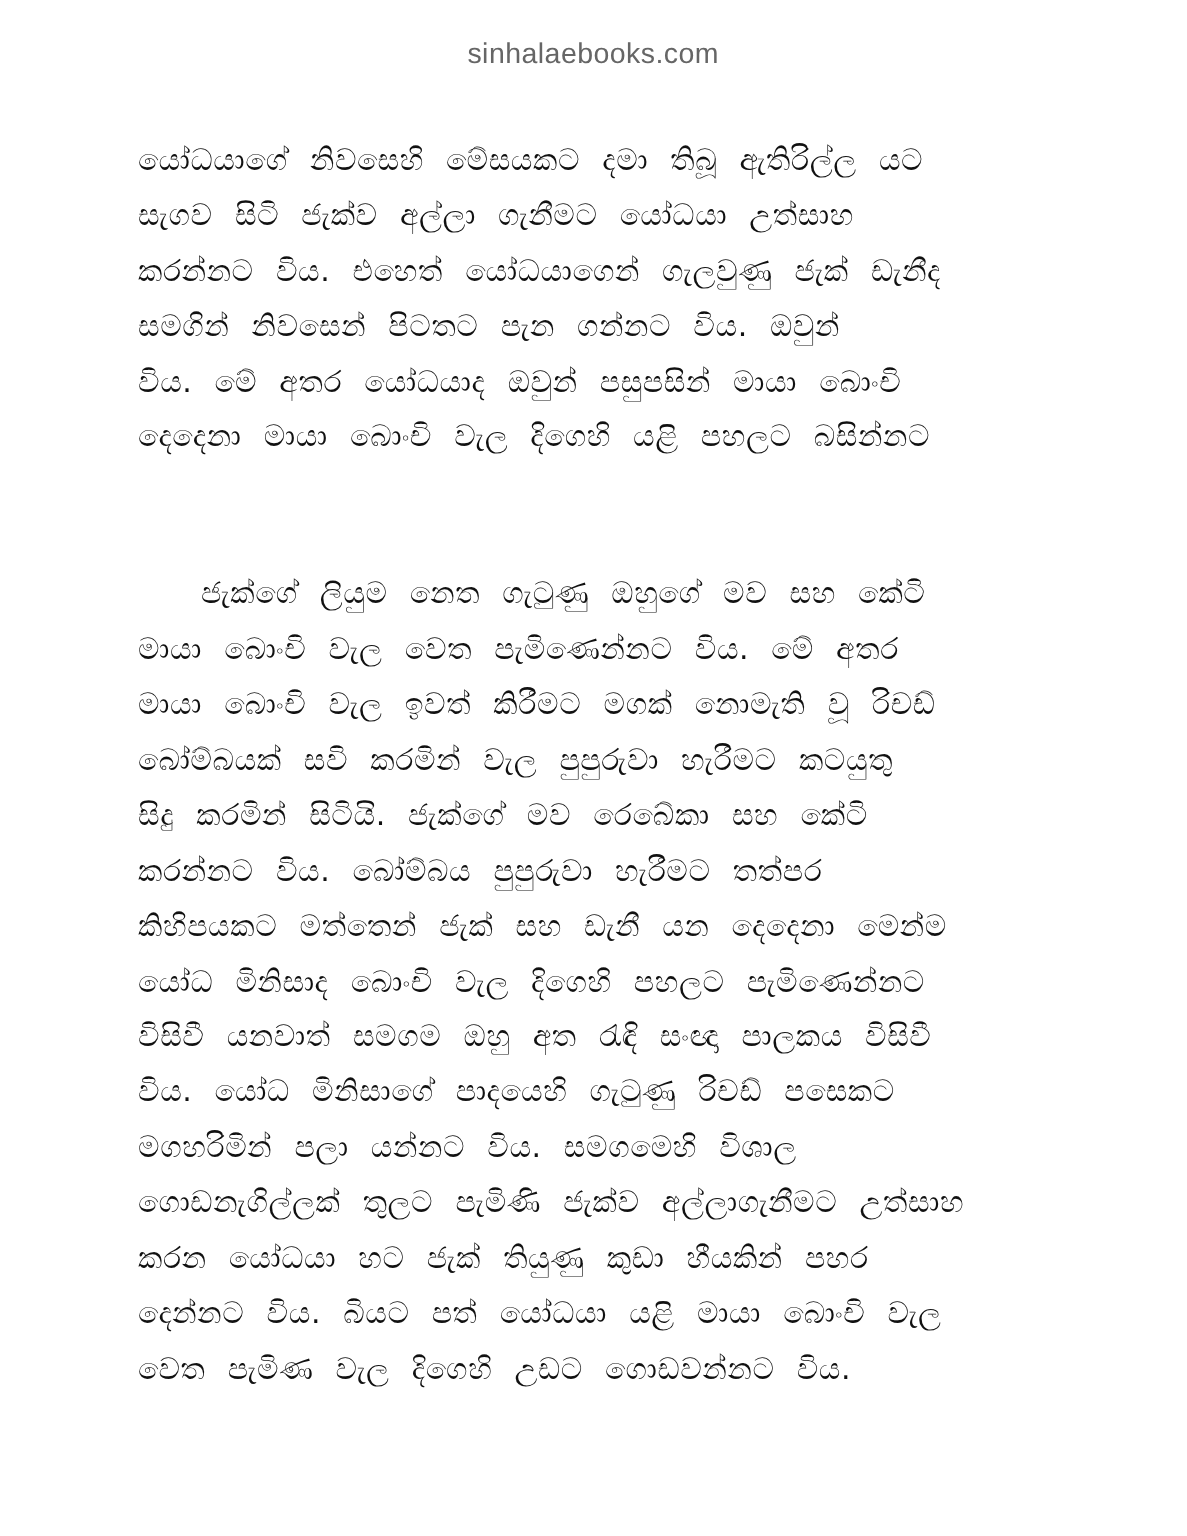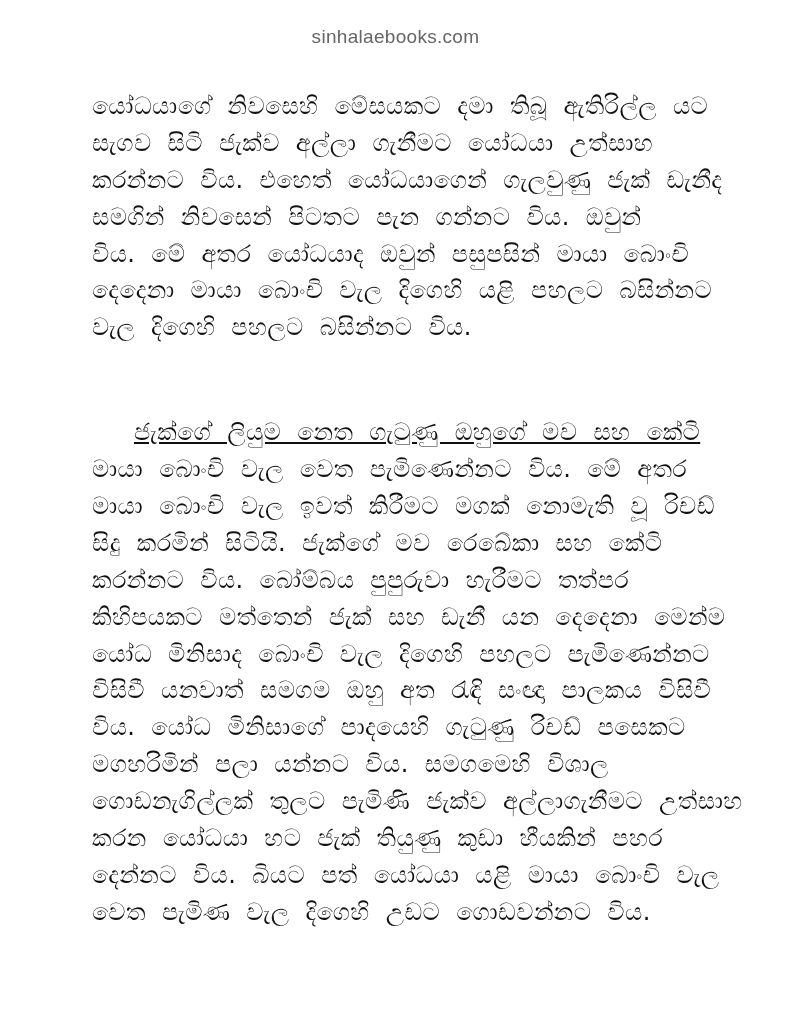--- a/index.html
+++ b/index.html
@@ -34,55 +34,54 @@
       width: 620px;
     }
     .paragraph {
       margin: 0;
     }
     .line {
       display: block;
       white-space: nowrap;
       height: 36.9px;
       line-height: 36.9px;
-      font-size: 24px;
+      font-size: 20px;
       word-spacing: 8px;
       letter-spacing: 0.4px;
     }
     .line.indent {
       padding-left: 42px;
-      text-decoration: underline;
     }
     .paragraph-gap {
       height: 68px;
     }
   </style>
 </head>
 <body>
 
 <div class="site-header">sinhalaebooks.com</div>
 
 <div class="page-content">
 
   <div class="paragraph">
     <span class="line">යෝධයාගේ නිවසෙහි මේසයකට දමා තිබූ ඇතිරිල්ල යට</span>
     <span class="line">සැගව සිටි ජැක්ව අල්ලා ගැනීමට යෝධයා උත්සාහ</span>
     <span class="line">කරන්නට විය. එහෙත් යෝධයාගෙන් ගැලවුණු ජැක් ඩැනීද</span>
     <span class="line">සමගින් නිවසෙන් පිටතට පැන ගන්නට විය. ඔවුන්</span>
     <span class="line">විය. මේ අතර යෝධයාද ඔවුන් පසුපසින් මායා බොංචි</span>
     <span class="line">දෙදෙනා මායා බොංචි වැල දිගෙහි යළි පහලට බසින්නට</span>
-    <span class="line">වැල දිගෙහි පහලට බසින්නට විය.</span>
   </div>
 
   <div class="paragraph-gap"></div>
 
   <div class="paragraph">
     <span class="line indent">ජැක්ගේ ලියුම නෙත ගැටුණු ඔහුගේ මව සහ කේටි</span>
     <span class="line">මායා බොංචි වැල වෙත පැමිණෙන්නට විය. මේ අතර</span>
     <span class="line">මායා බොංචි වැල ඉවත් කිරීමට මගක් නොමැති වූ රිචඩ්</span>
+    <span class="line">බෝම්බයක් සවි කරමින් වැල පුපුරුවා හැරීමට කටයුතු</span>
     <span class="line">සිදු කරමින් සිටියි. ජැක්ගේ මව රෙබේකා සහ කේටි</span>
     <span class="line">කරන්නට විය. බෝම්බය පුපුරුවා හැරීමට තත්පර</span>
     <span class="line">කිහිපයකට මත්තෙන් ජැක් සහ ඩැනී යන දෙදෙනා මෙන්ම</span>
     <span class="line">යෝධ මිනිසාද බොංචි වැල දිගෙහි පහලට පැමිණෙන්නට</span>
     <span class="line">විසිවී යනවාත් සමගම ඔහු අත රැඳි සංඥා පාලකය විසිවී</span>
     <span class="line">විය. යෝධ මිනිසාගේ පාදයෙහි ගැටුණු රිචඩ් පසෙකට</span>
     <span class="line">මගහරිමින් පලා යන්නට විය. සමගමෙහි විශාල</span>
     <span class="line">ගොඩනැගිල්ලක් තුලට පැමිණි ජැක්ව අල්ලාගැනීමට උත්සාහ</span>
     <span class="line">කරන යෝධයා හට ජැක් තියුණු කුඩා හීයකින් පහර</span>
     <span class="line">දෙන්නට විය. බියට පත් යෝධයා යළි මායා බොංචි වැල</span>

